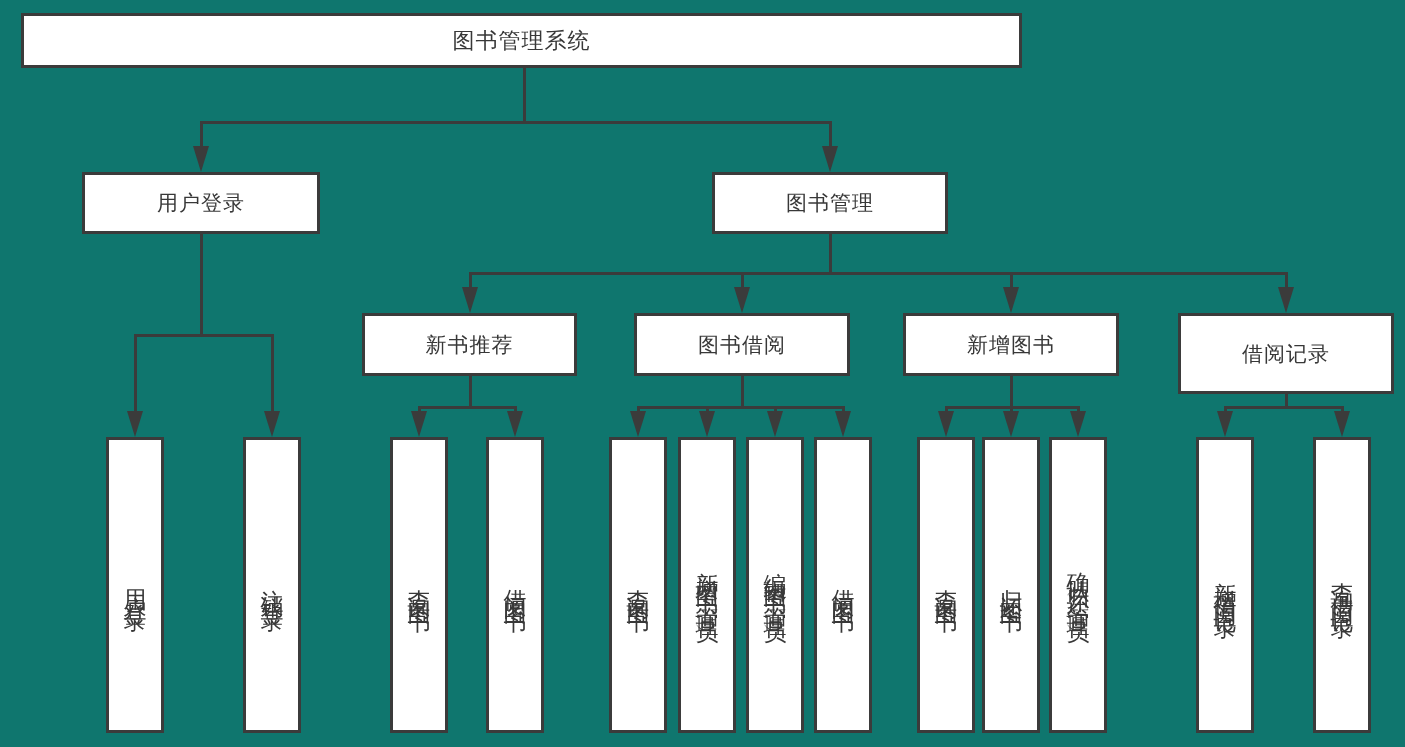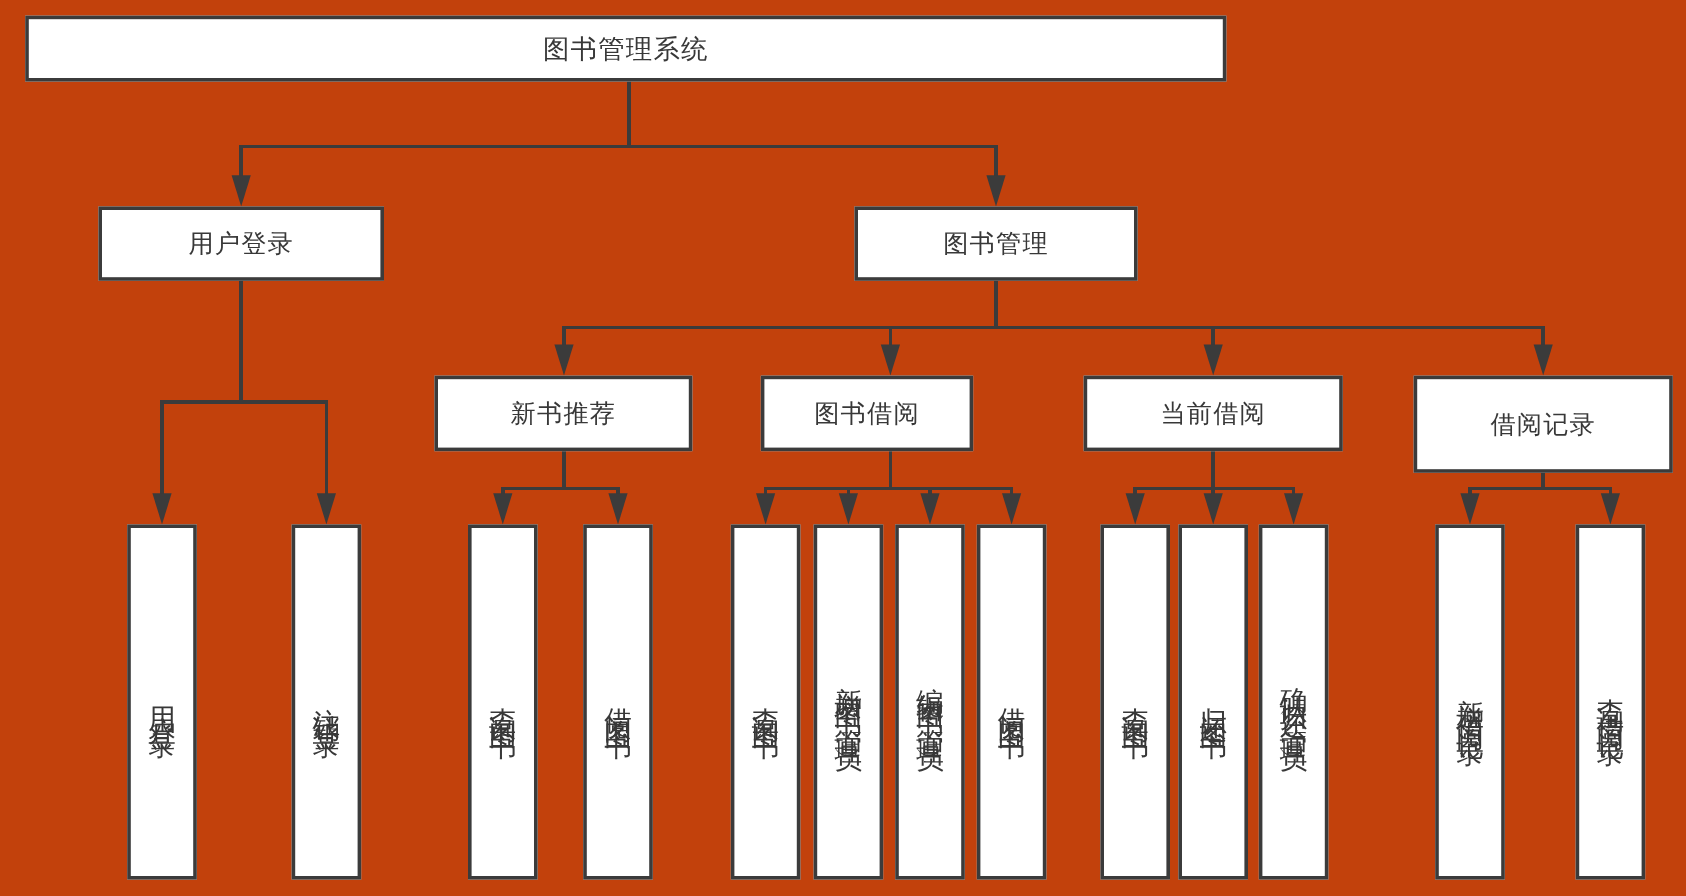--- a/index.html
+++ b/index.html
@@ -1,20 +1,20 @@
 <!DOCTYPE html>
 <html><head>
 <meta charset="utf-8">
 <style>
   html, body { margin: 0; padding: 0; background: #ffffff; }
   #canvas {
     position: relative;
     width: 1405px;
     height: 747px;
-    background: #c2410c;
+    background: #0f766e;
     font-family: "Liberation Sans", sans-serif;
     overflow: hidden;
   }
   #wires {
     position: absolute;
     left: 0; top: 0;
     z-index: 1;
   }
   .node {
     position: absolute;
@@ -130,25 +130,25 @@
   <div class="node hbox" style="left:82px; top:172px; width:238px; height:62px;">
     <span>用户登录</span>
   </div>
   <div class="node hbox" style="left:712px; top:172px; width:236px; height:62px;">
     <span>图书管理</span>
   </div>
 
   <div class="node hbox" style="left:362px; top:313px; width:215px; height:63px;font-family:Liberation Mono, monospace;">
     <span>新书推荐</span>
   </div>
-  <div class="node hbox" style="left:634px; top:313px; width:177px; height:63px;">
+  <div class="node hbox" style="left:634px; top:313px; width:216px; height:63px;">
     <span>图书借阅</span>
   </div>
   <div class="node hbox" style="left:903px; top:313px; width:216px; height:63px;">
-    <span>当前借阅</span>
+    <span>新增图书</span>
   </div>
   <div class="node hbox" style="left:1178px; top:313px; width:216px; height:81px;">
     <span>借阅记录</span>
   </div>
 
   <div class="node vbox" style="left:106px; top:437px; width:58px; height:296px;">
     <span class="vtext">用户登录</span>
   </div>
   <div class="node vbox" style="left:243px; top:437px; width:58px; height:296px;">
     <span class="vtext">注销登录</span>

